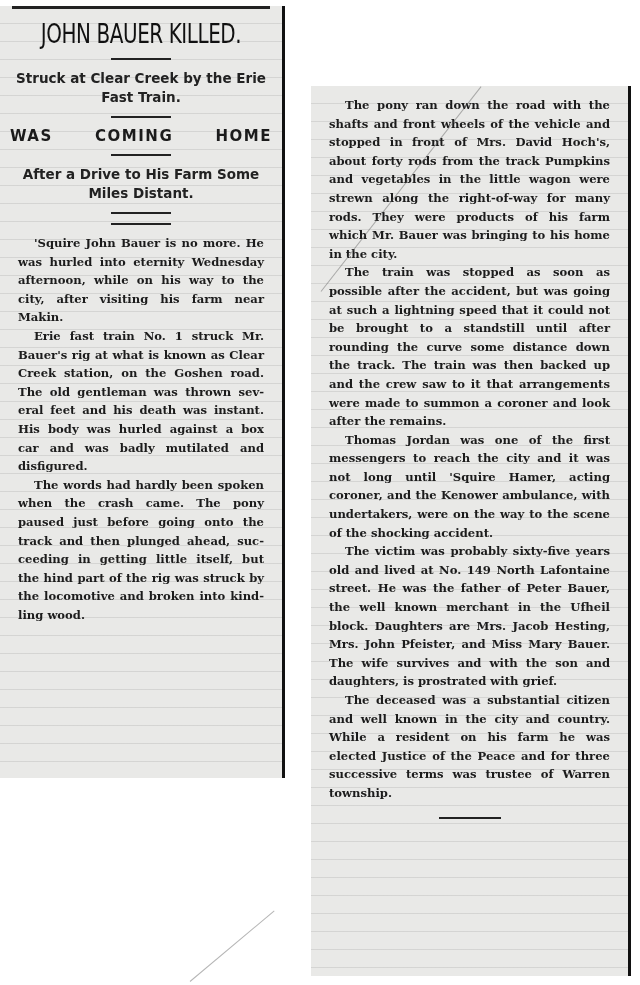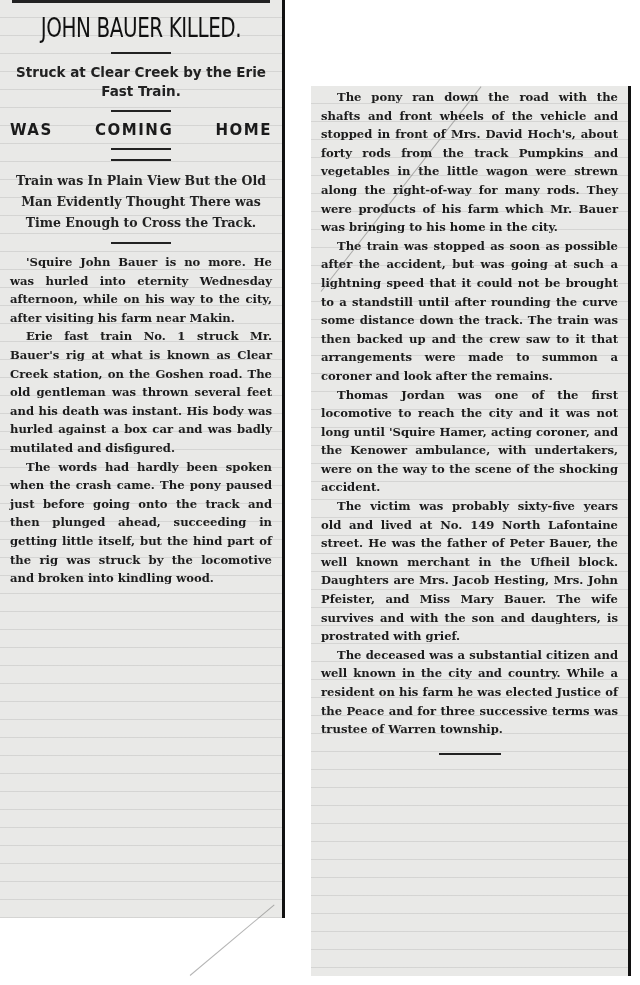--- a/index.html
+++ b/index.html
@@ -7,21 +7,21 @@
       width: 640px; height: 985px; position: relative; overflow: hidden;
       background: #ffffff;
       font-family: "DejaVu Serif", serif;
       color: #1a1a1a;
     }
     .clip {
       position: absolute;
       background: #e9e9e7;
       background-image: repeating-linear-gradient(180deg, rgba(0,0,0,0) 0px, rgba(0,0,0,0) 17px, rgba(120,120,120,0.18) 17px, rgba(120,120,120,0.18) 18px);
     }
-    #clip-left { left: 0; top: 0; width: 282px; height: 918px; border-right: 3px solid #111; }
+    #clip-left { left: 0; top: 6px; width: 282px; height: 772px; border-right: 3px solid #111; }
     #clip-right { left: 311px; top: 86px; width: 317px; height: 890px; border-right: 3px solid #111; }
     .topbar { position:absolute; left:12px; top:0; width:258px; height:3px; background:#222; }
     .hl1 {
       font-family: "DejaVu Sans", sans-serif;
       font-stretch: condensed;
       text-align: center; font-size: 27px; letter-spacing: -0.5px;
       transform: scaleX(0.82); transform-origin: center;
       margin: 12px 0 0 0; font-weight: normal; color: #111;
       white-space: nowrap;
     }
@@ -35,54 +35,54 @@
       font-size: 15px; letter-spacing: 1.5px; margin: 0 10px; text-align: justify; text-align-last: justify; color:#1b1b1b;
     }
     .hl4 {
       font-family: "DejaVu Serif", serif; font-weight: bold;
       text-align: center; font-size: 12.5px; line-height: 21px; margin: 0 10px; color:#222;
     }
     .body {
       font-family: "DejaVu Serif", serif; font-weight: bold;
       font-size: 11.6px; line-height: 18.6px;
       text-align: justify; hyphens: manual;
-      padding: 0 10px 0 10px; margin: 0; color: #1c1c1c;
+      padding: 0 10px 0 10px; margin: 8px; color: #1c1c1c;
     }
     .body p { margin: 0; text-indent: 16px; }
     #clip-right .body { padding: 2px 10px 0 10px; }
     .endrule { width: 62px; height: 2px; background: #222; margin: 14px auto 0 auto; }
     .scratch {
       position: absolute; height: 1px; background: rgba(90,90,90,0.45); transform-origin: left center;
     }
   </style>
 </head>
 <body>
 
 <div class="clip" id="clip-left">
   <div class="topbar"></div>
   <h1 class="hl1">JOHN BAUER KILLED.</h1>
   <div class="rule"></div>
   <div class="hl2">Struck at Clear Creek by the Erie Fast Train.</div>
   <div class="rule"></div>
   <div class="hl3">WAS COMING HOME</div>
   <div class="rule"></div>
+  <div class="hl2">After a Drive to His Farm Some Miles Distant.</div>
   <div class="rule"></div>
-  <div class="hl4">Train was In Plain View But the Old Man Evidently Thought There was Time Enough to Cross the Track.</div>
   <div class="rule"></div>
   <div class="body">
     <p>'Squire John Bauer is no more. He was hurled into eternity Wednesday after­noon, while on his way to the city, after visiting his farm near Makin.</p>
     <p>Erie fast train No. 1 struck Mr. Bauer's rig at what is known as Clear Creek station, on the Goshen road. The old gentleman was thrown sev­eral feet and his death was instant. His body was hurled against a box car and was badly mutilated and disfigured.</p>
     <p>The words had hardly been spoken when the crash came. The pony paused just before going onto the track and then plunged ahead, suc­ceeding in getting little itself, but the hind part of the rig was struck by the locomotive and broken into kind­ling wood.</p>
   </div>
   <div class="scratch" style="left:190px; top:975px; width:110px; transform:rotate(-40deg);"></div>
 </div>
 
 <div class="clip" id="clip-right">
   <div class="body">
     <p>The pony ran down the road with the shafts and front wheels of the vehicle and stopped in front of Mrs. David Hoch's, about forty rods from the track Pumpkins and vegetables in the little wagon were strewn along the right-of-way for many rods. They were products of his farm which Mr. Bauer was bringing to his home in the city.</p>
     <p>The train was stopped as soon as possible after the accident, but was going at such a lightning speed that it could not be brought to a standstill until after rounding the curve some distance down the track. The train was then backed up and the crew saw to it that arrangements were made to summon a coroner and look after the remains.</p>
-    <p>Thomas Jordan was one of the first locomotive to reach the city and it was not long until 'Squire Hamer, act­ing coroner, and the Kenower ambu­lance, with undertakers, were on the way to the scene of the shocking ac­cident.</p>
+    <p>Thomas Jordan was one of the first messengers to reach the city and it was not long until 'Squire Hamer, act­ing coroner, and the Kenower ambu­lance, with undertakers, were on the way to the scene of the shocking ac­cident.</p>
     <p>The victim was probably sixty-five years old and lived at No. 149 North Lafontaine street. He was the father of Peter Bauer, the well known mer­chant in the Ufheil block. Daughters are Mrs. Jacob Hesting, Mrs. John Pfeister, and Miss Mary Bauer. The wife survives and with the son and daughters, is prostrated with grief.</p>
     <p>The deceased was a substantial citizen and well known in the city and country. While a resident on his farm he was elected Justice of the Peace and for three successive terms was trustee of Warren township.</p>
   </div>
   <div class="endrule"></div>
   <div class="scratch" style="left:10px; top:205px; width:260px; transform:rotate(-52deg);"></div>
 </div>
 
 </body></html>

